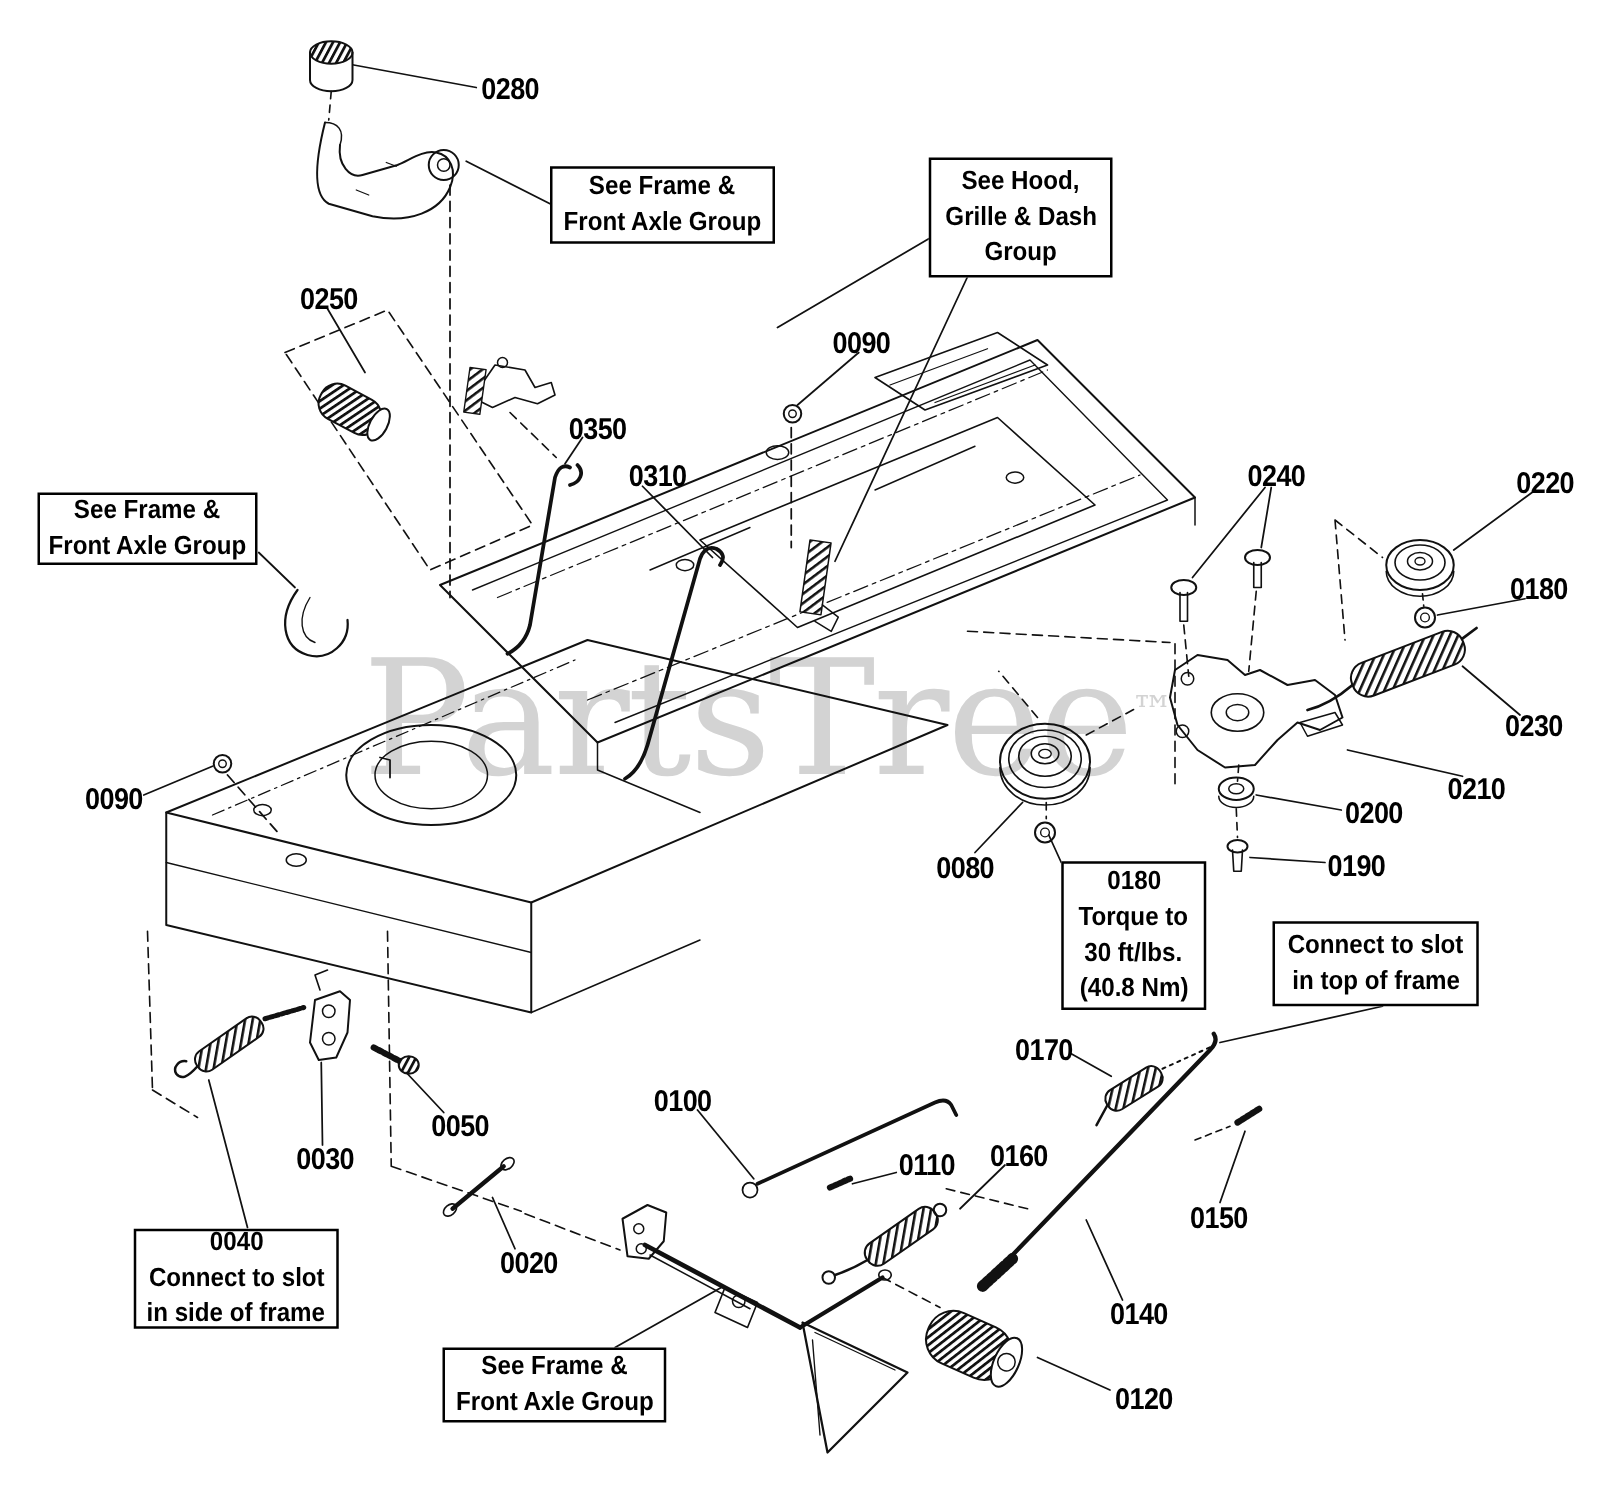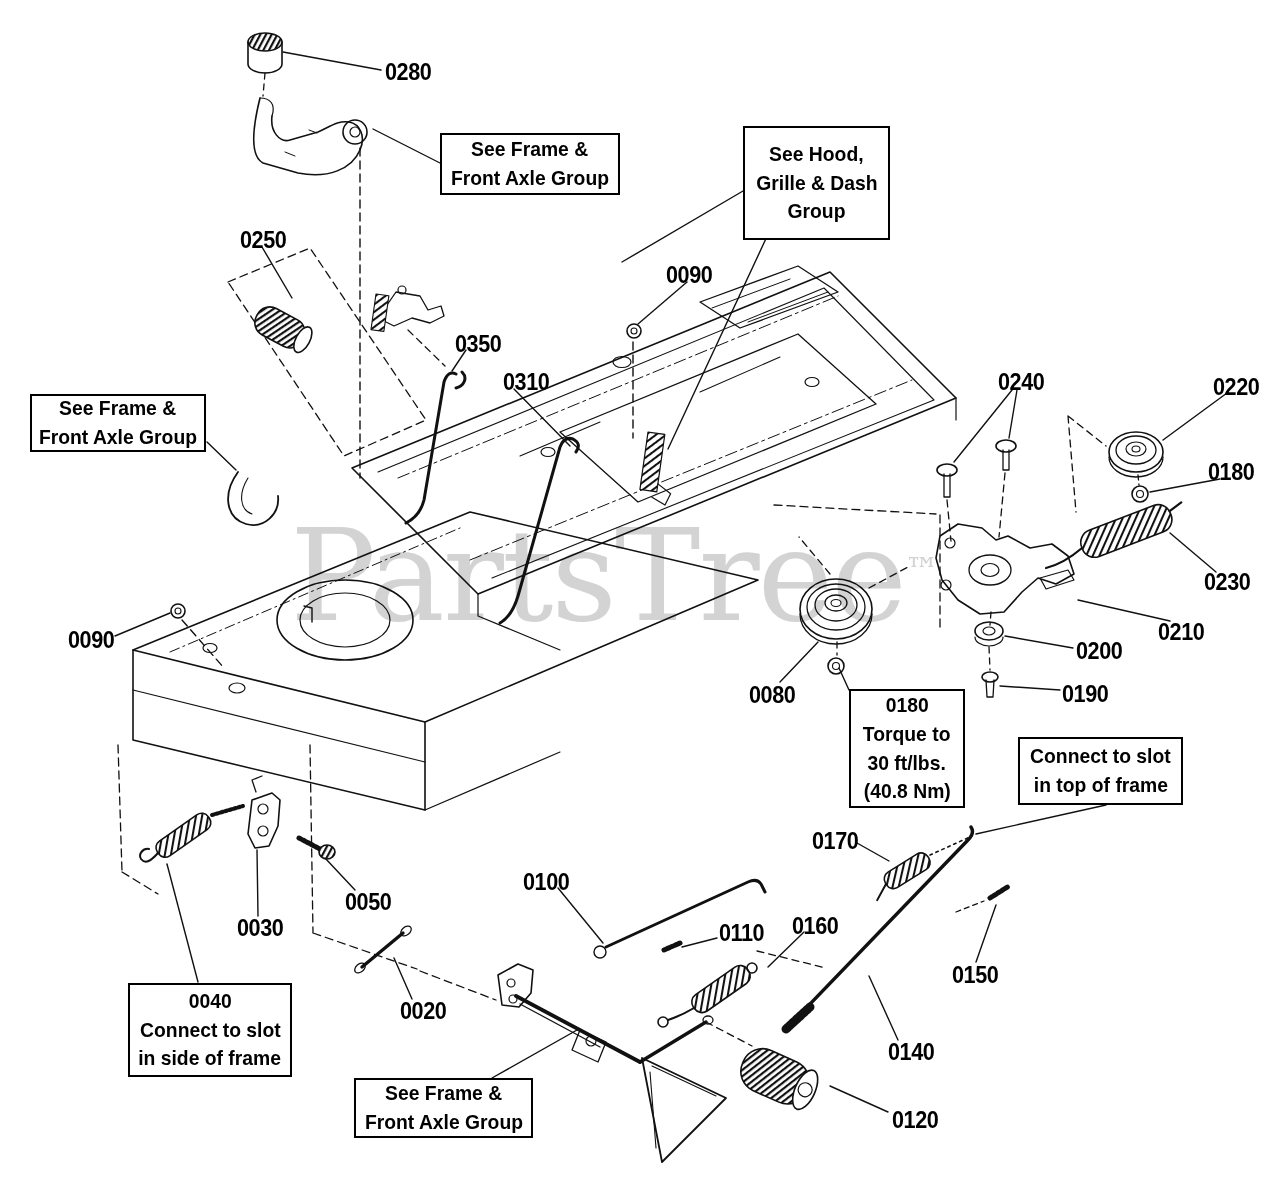--- a/index.html
+++ b/index.html
@@ -325,21 +325,21 @@
   <div class="plabel" style="left:792px;top:912px">0160</div>
   <div class="plabel" style="left:952px;top:961px">0150</div>
   <div class="plabel" style="left:888px;top:1038px">0140</div>
   <div class="plabel" style="left:892px;top:1106px">0120</div>
 
   <div class="callout" style="left:440px;top:133px;width:180px;height:62px">
     <div class="cline">See Frame &amp;</div>
     <div class="cline">Front Axle Group</div>
   </div>
 
-  <div class="callout" style="left:743px;top:126px;width:147px;height:114px">
+  <div class="callout" style="left:743px;top:126px;width:147px;height:96px">
     <div class="cline">See Hood,</div>
     <div class="cline">Grille &amp; Dash</div>
     <div class="cline">Group</div>
   </div>
 
   <div class="callout" style="left:30px;top:394px;width:176px;height:58px">
     <div class="cline">See Frame &amp;</div>
     <div class="cline">Front Axle Group</div>
   </div>
 
@@ -348,21 +348,21 @@
     <div class="cline">Torque to</div>
     <div class="cline">30 ft/lbs.</div>
     <div class="cline">(40.8 Nm)</div>
   </div>
 
   <div class="callout" style="left:1018px;top:737px;width:165px;height:68px">
     <div class="cline">Connect to slot</div>
     <div class="cline">in top of frame</div>
   </div>
 
-  <div class="callout" style="left:128px;top:983px;width:164px;height:94px">
+  <div class="callout" style="left:107px;top:983px;width:164px;height:80px">
     <div class="cline">0040</div>
     <div class="cline">Connect to slot</div>
     <div class="cline">in side of frame</div>
   </div>
 
   <div class="callout" style="left:354px;top:1078px;width:179px;height:60px">
     <div class="cline">See Frame &amp;</div>
     <div class="cline">Front Axle Group</div>
   </div>
 

